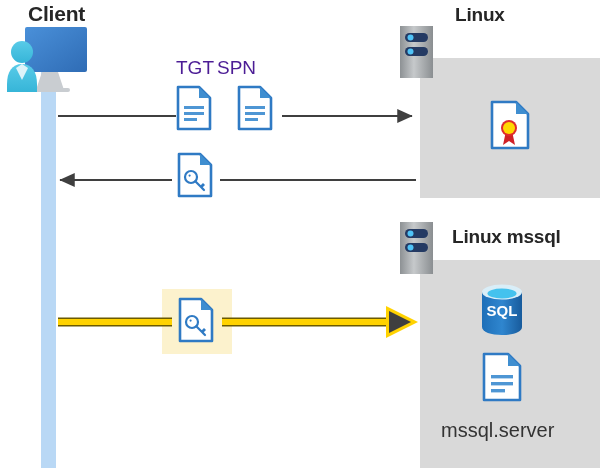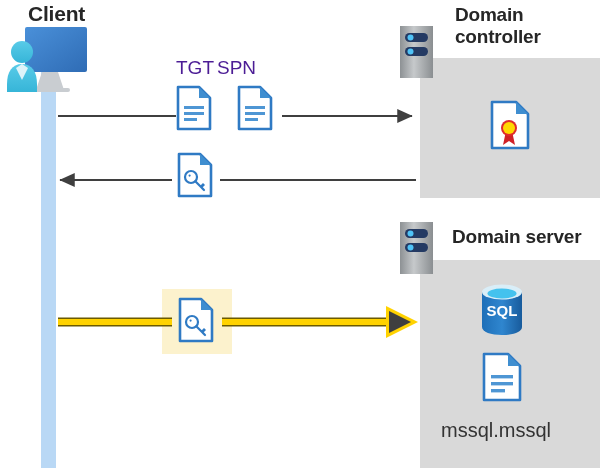--- a/index.html
+++ b/index.html
@@ -270,25 +270,24 @@
         <path d="M18.3,29.3 L27,38" stroke-linecap="round"></path>
       </g>
       <path d="M23,34 L26,31 L28,33 L25,36 Z" fill="#2f7ac4"></path>
       <circle cx="12.6" cy="23.6" r="1.1" fill="#2f7ac4"></circle>
     </svg>
   </div>
 
   <div class="abs title-bold" id="client-title">Client</div>
 
   <div class="abs title-bold" id="dc-title">
-    <div>Domain</div>
-    <div>controller</div>
-  </div>
-
-  <div class="abs title-bold" id="linux-title">Domain server</div>
+    <div>Linux</div>
+  </div>
+
+  <div class="abs title-bold" id="linux-title">Linux mssql</div>
 
   <div class="abs plain-label" id="tgt-label">TGT</div>
 
   <div class="abs plain-label" id="spn-label">SPN</div>
 
-  <div class="abs plain-label" id="keytab-label">mssql.mssql</div>
+  <div class="abs plain-label" id="keytab-label">mssql.server</div>
 
 </div>
 
 </body></html>

